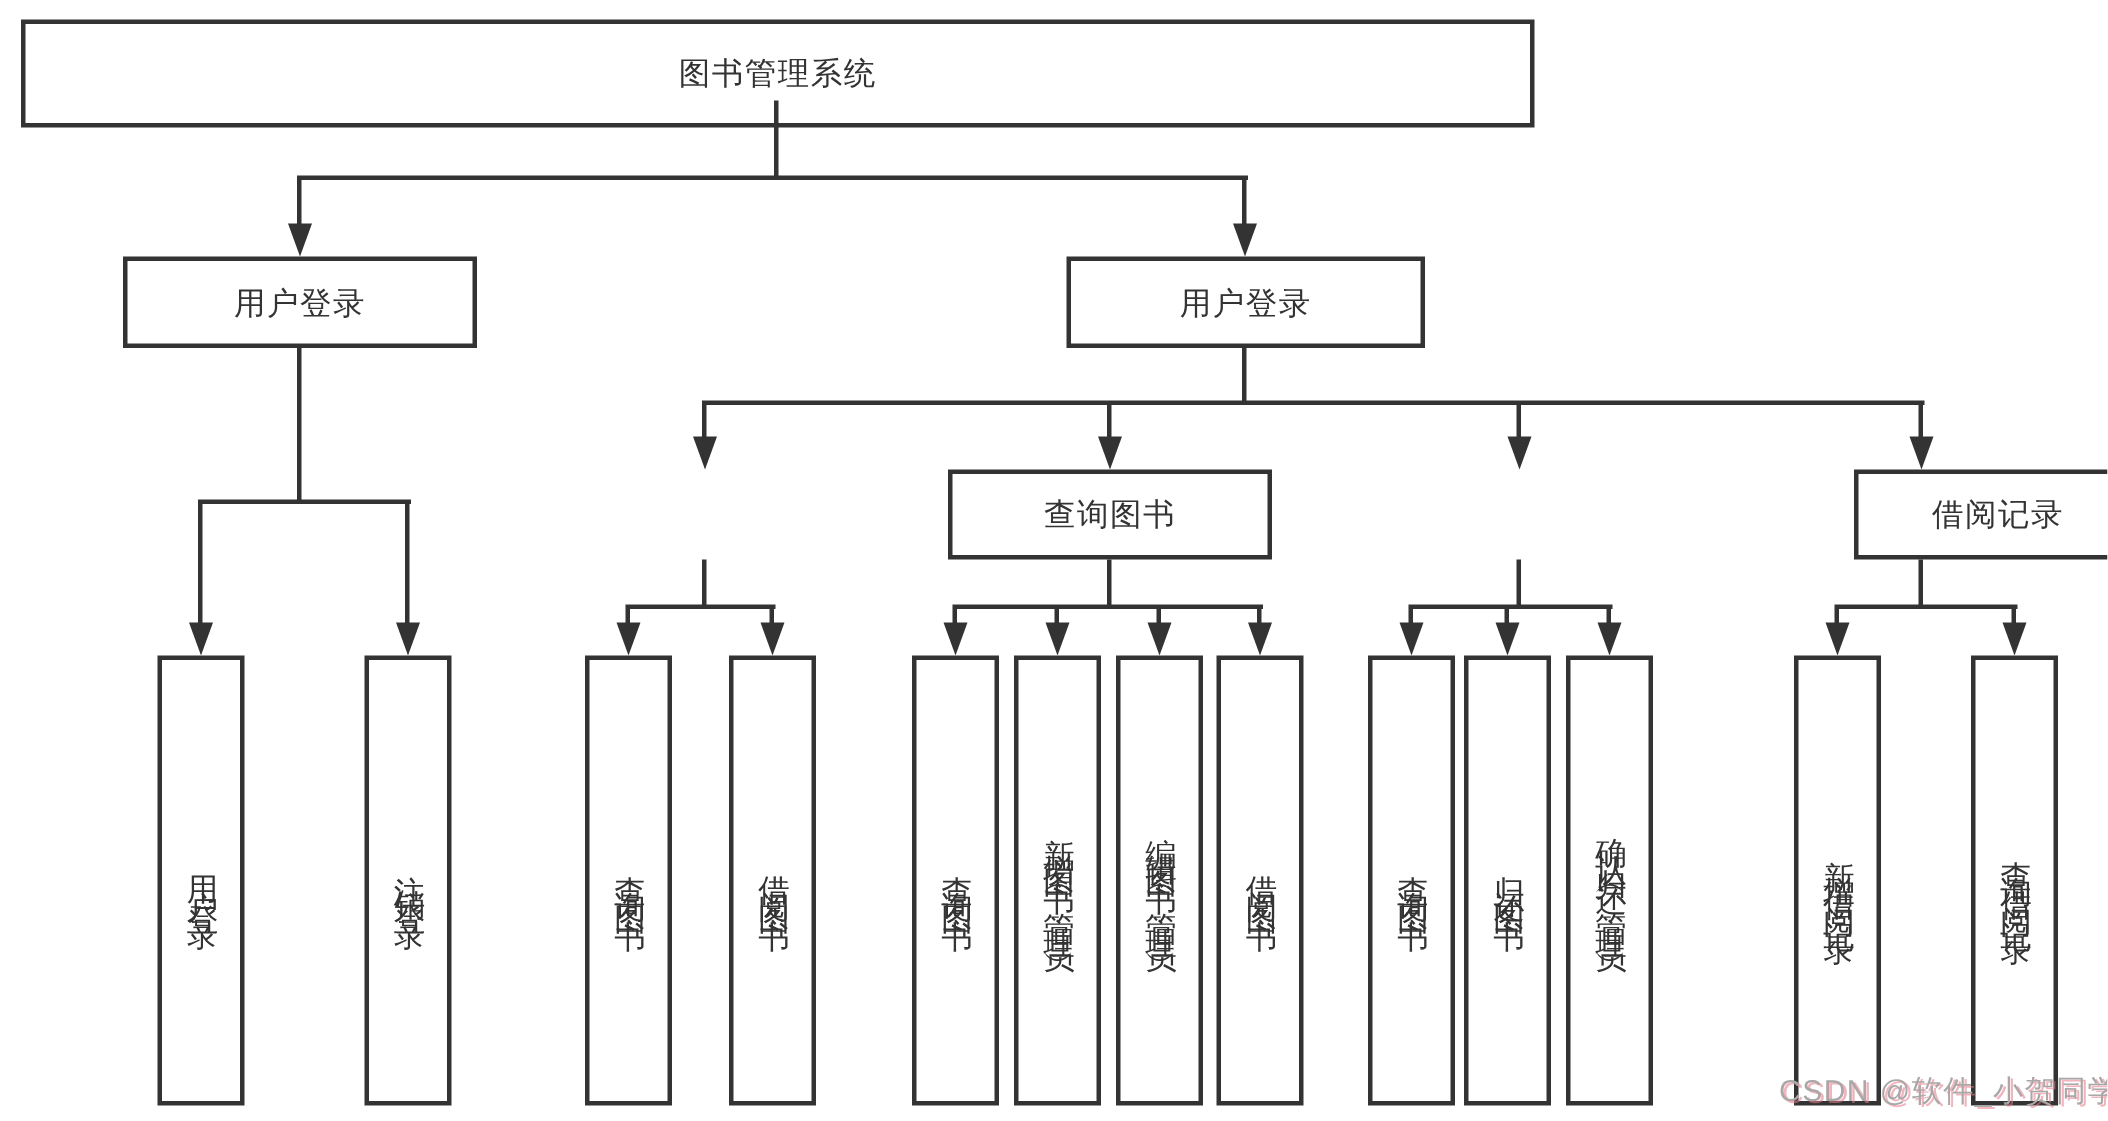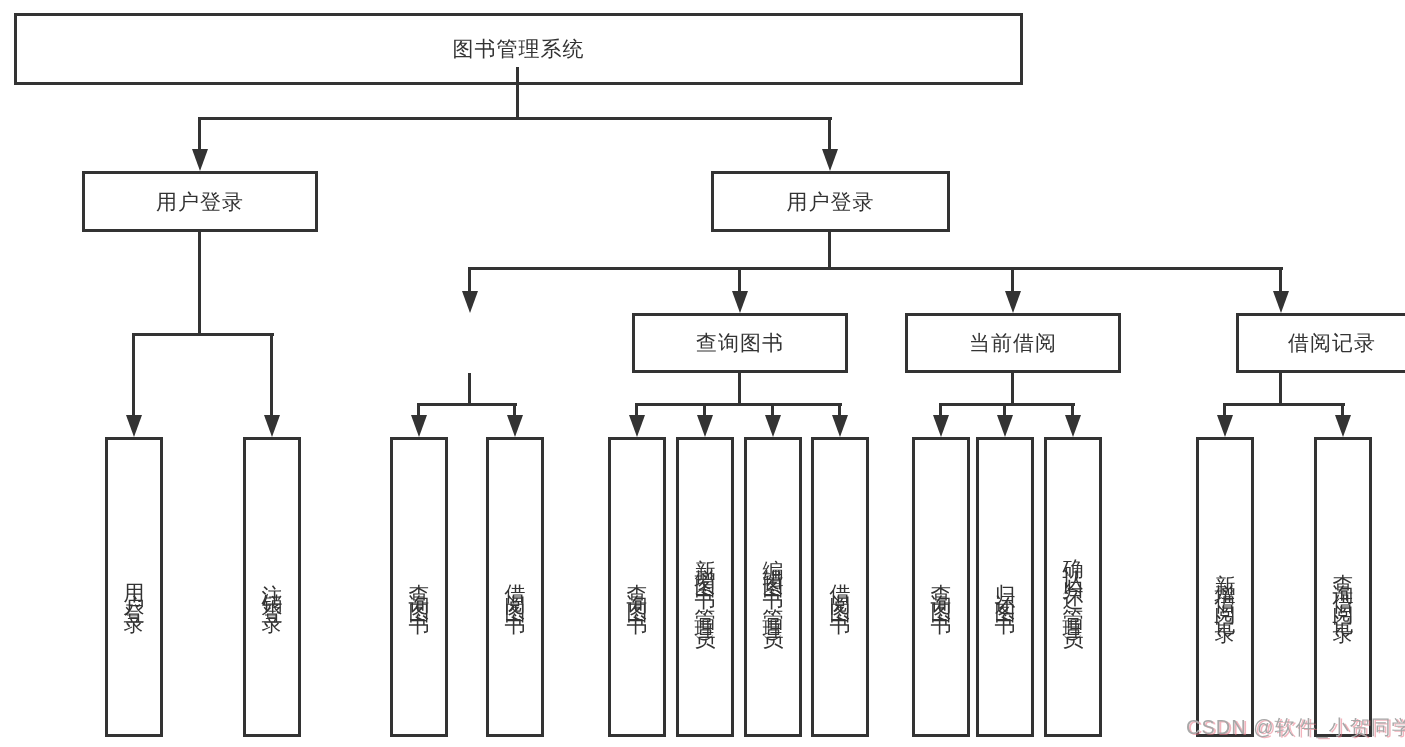--- a/index.html
+++ b/index.html
@@ -70,23 +70,20 @@
   <div class="vl" style="left:738px;top:270px;height:23px;"></div>
   <div class="vl" style="left:1011px;top:270px;height:23px;"></div>
   <div class="vl" style="left:1279px;top:270px;height:23px;"></div>
   <div class="arrow" style="left:462px;top:291px;"></div>
   <div class="arrow" style="left:732px;top:291px;"></div>
   <div class="arrow" style="left:1005px;top:291px;"></div>
   <div class="arrow" style="left:1273px;top:291px;"></div>
 
   <div class="node" style="left:632px;top:313px;width:216px;height:60px;">
     <span>查询图书</span>
-  </div>
-  <div class="node" style="left:905px;top:313px;width:216px;height:60px;">
-    <span>当前借阅</span>
   </div>
   <div class="node" style="left:1236px;top:313px;width:192px;height:60px;">
     <span>借阅记录</span>
   </div>
 
   <div class="vl" style="left:468px;top:373px;height:33px;"></div>
   <div class="hl" style="left:417px;top:403px;width:100px;"></div>
   <div class="vl" style="left:417px;top:406px;height:10px;"></div>
   <div class="vl" style="left:513px;top:406px;height:10px;"></div>
   <div class="arrow" style="left:411px;top:415px;"></div>

